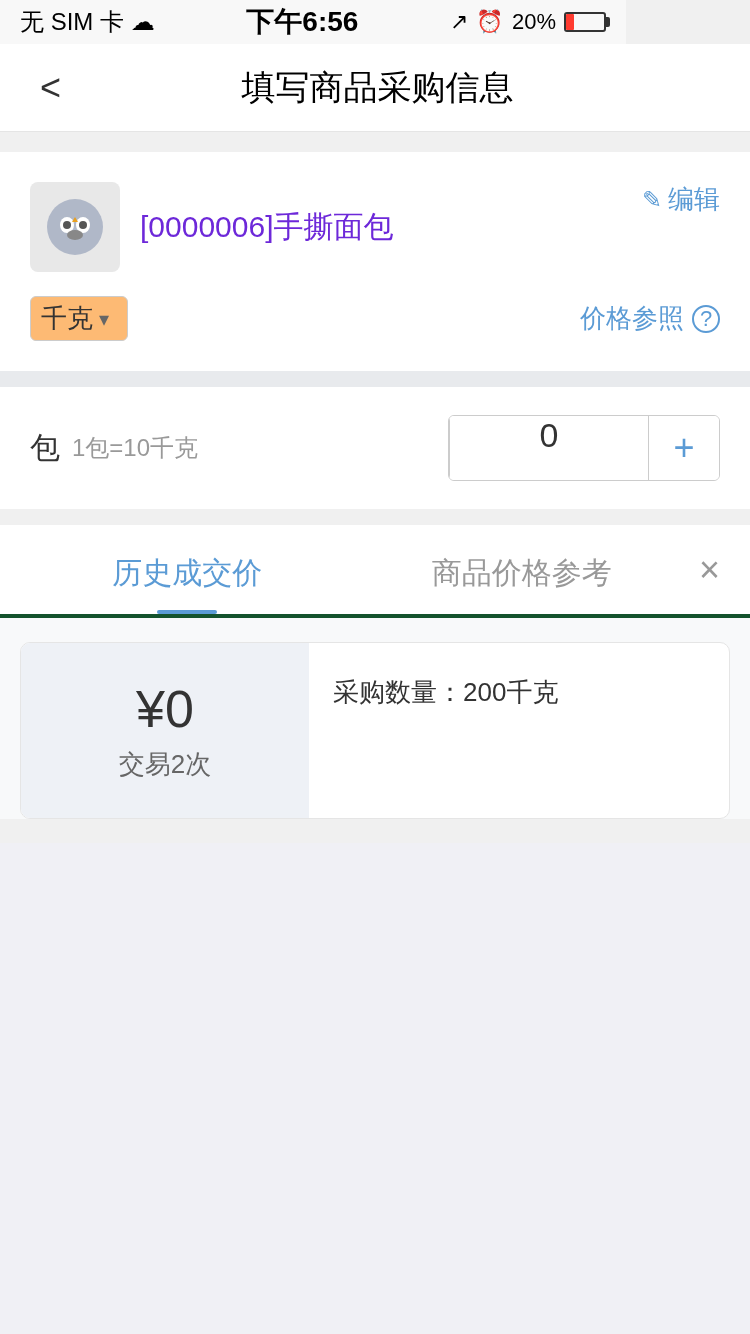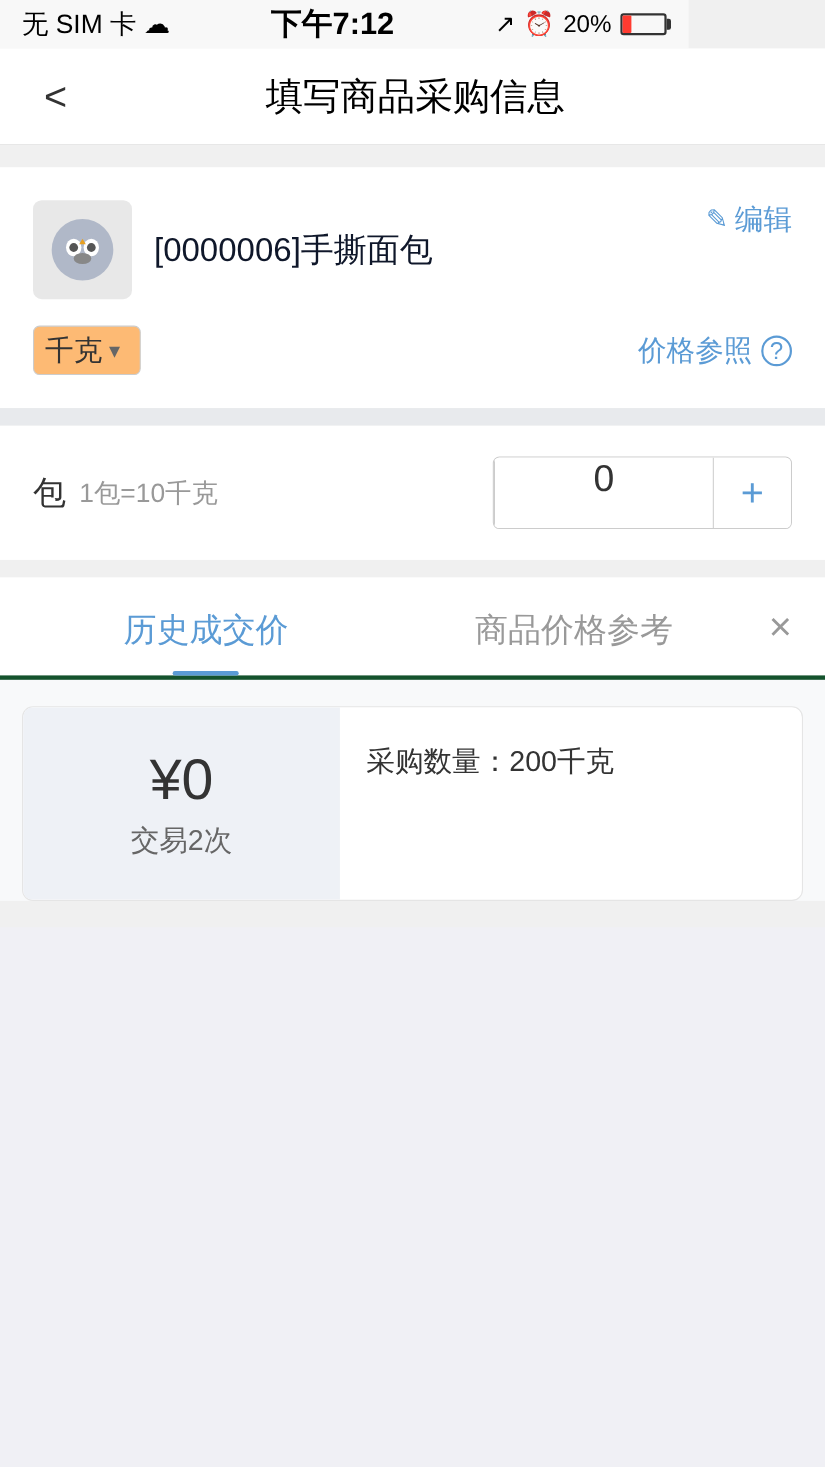--- a/index.html
+++ b/index.html
@@ -118,21 +118,21 @@
       align-items: center;
       justify-content: center;
       overflow: hidden;
     }
     .product-img svg {
       width: 60px;
       height: 60px;
     }
     .product-name {
       font-size: 30px;
-      color: #0f172a;
+      color: #6d28d9;
       font-weight: 500;
     }
     .edit-btn {
       display: flex;
       align-items: center;
       gap: 6px;
       color: #5b9bd5;
       font-size: 26px;
       cursor: pointer;
     }
@@ -319,21 +319,21 @@
       min-height: 600px;
     }
   </style>
 </head>
 <body>
 
 <div class="status-bar">
   <div class="status-left">
     <span>无 SIM 卡 ☁</span>
   </div>
-  <div class="status-center">下午7:12</div>
+  <div class="status-center">下午6:56</div>
   <div class="status-right">
     <span style="font-size:22px;">↗</span>
     <span style="font-size:22px;">⏰</span>
     <span>20%</span>
     <span class="battery-icon">
       <span class="battery-fill"></span>
     </span>
   </div>
 </div>
 

